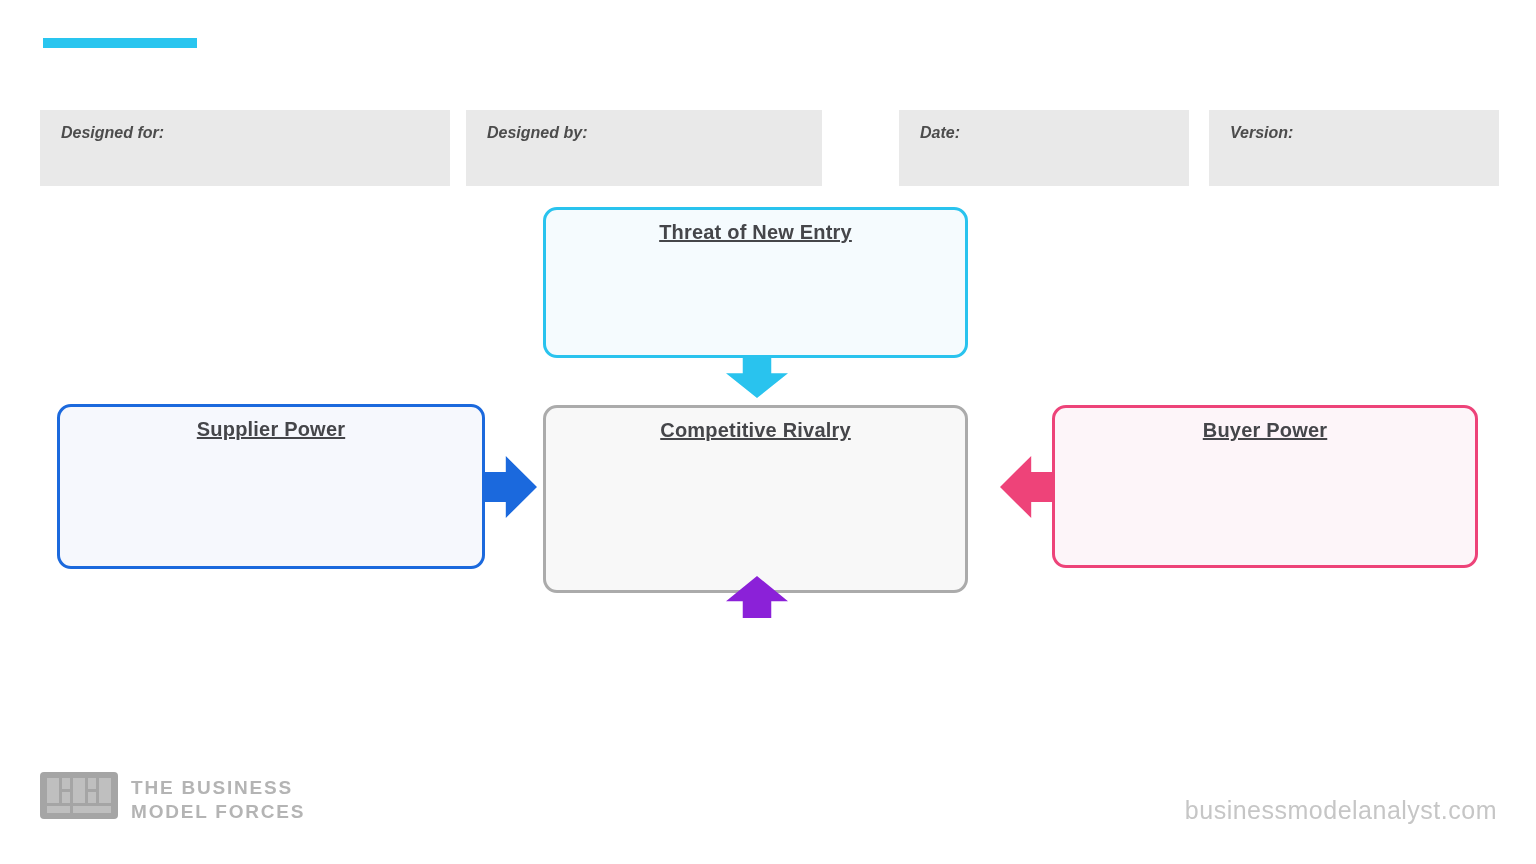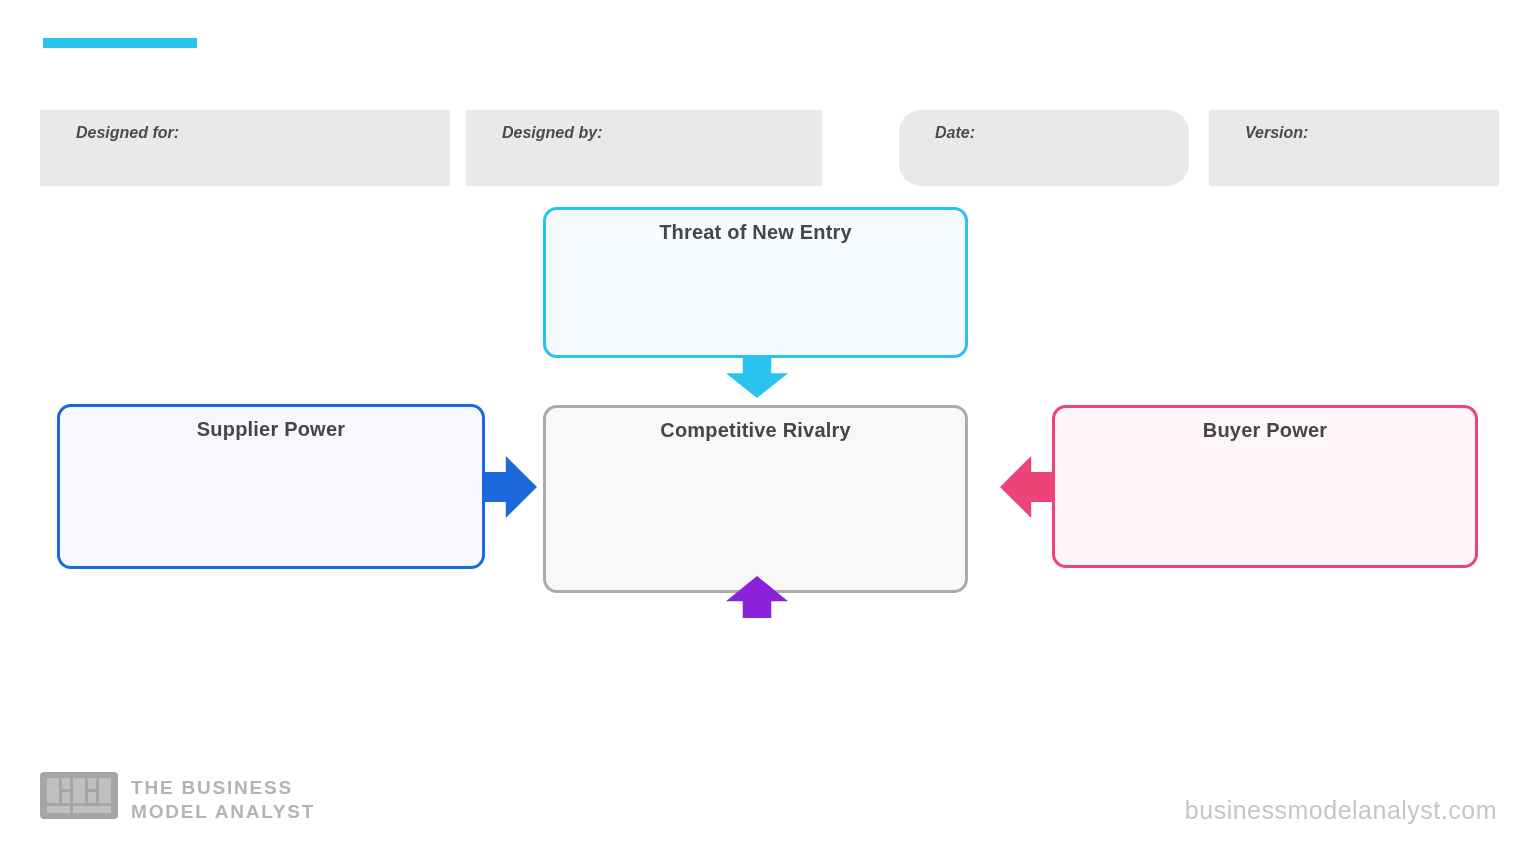--- a/index.html
+++ b/index.html
@@ -11,33 +11,33 @@
   
   .accent-bar{position:absolute;left:43px;top:38px;width:154px;height:10px;background:#29c5ef;}
   .page-title{
     position:absolute;left:41px;top:56px;font-size:35px;font-weight:800;
     letter-spacing:.5px;color:#121212;white-space:nowrap;
   }
 
   
   .meta-box{position:absolute;top:110px;height:76px;background:#e9e9e9;box-sizing:border-box;}
   .meta-box .meta-label{
-    padding:14px 0 0 36px;font-size:16px;font-style:italic;font-weight:700;color:#4c4c4c;
+    padding:14px 0 0 21px;font-size:16px;font-style:italic;font-weight:700;color:#4c4c4c;
   }
   .meta-designed-for{left:40px;width:410px;}
   .meta-designed-by{left:466px;width:356px;}
-  .meta-date{left:899px;width:290px;border-radius:22px;}
+  .meta-date{left:899px;width:290px;}
   .meta-version{left:1209px;width:290px;}
 
   
   .force-box{
     position:absolute;box-sizing:border-box;border-radius:14px;border:3px solid #000;
     text-align:center;
   }
-  .force-title{margin-top:11px;font-size:20px;font-weight:700;color:#45464a;letter-spacing:.2px;}
+  .force-title{margin-top:11px;font-size:20px;font-weight:700;color:#45464a;letter-spacing:.2px;text-decoration:underline;}
   .box-new-entry   {left:543px; top:207px; width:425px; height:151px; border-color:#29c3ee; background:#f5fbfe;}
   .box-supplier    {left:57px;  top:404px; width:428px; height:165px; border-color:#1b69dd; background:#f6f8fd;}
   .box-rivalry     {left:543px; top:405px; width:425px; height:188px; border-color:#ababab; background:#f8f8f8;}
   .box-buyer       {left:1052px;top:405px; width:426px; height:163px; border-color:#ed4379; background:#fdf5f9;}
   .box-substitution{left:543px; top:617px; width:425px; height:155px; border-color:#8b21d8; background:#fbf4fe;}
 
   
   .arrow{position:absolute;}
   .arrow-down{
     left:726px;top:358px;width:62px;height:40px;background:#29c3ee;
@@ -130,17 +130,17 @@
       <div class="cell-c"></div>
         <div class="cell-d"></div>
         <div class="cell-d2"></div>
       <div class="cell-e"></div>
         <div class="cell-f"></div>
         <div class="cell-g"></div>
     </div>
   </div>
   <div class="brand-text">
     <div>THE BUSINESS</div>
-    <div>MODEL ANALYST</div>
+    <div>MODEL FORCES</div>
   </div>
   <div class="site-url">businessmodelanalyst.com</div>
 
 </div>
 
 </body></html>

